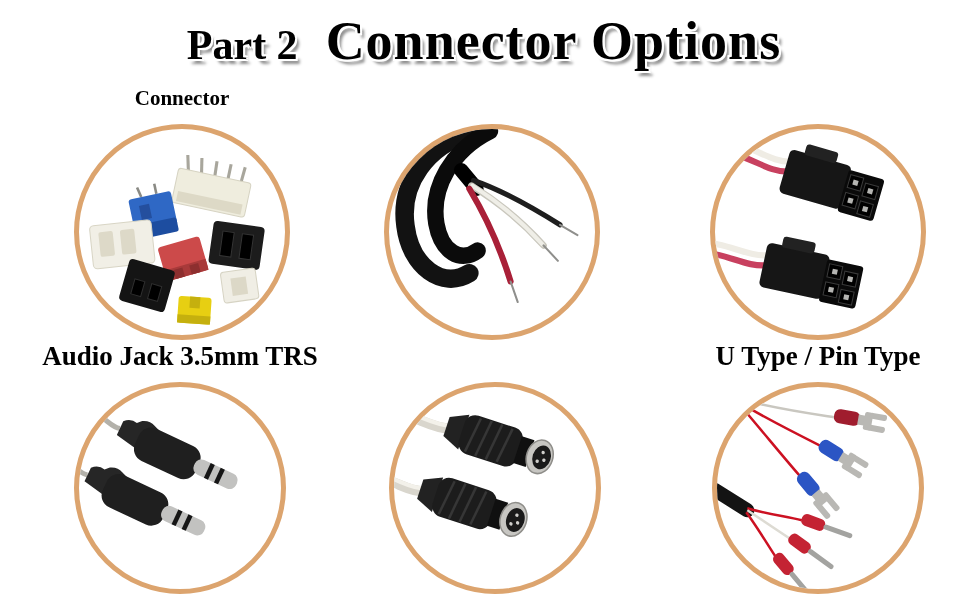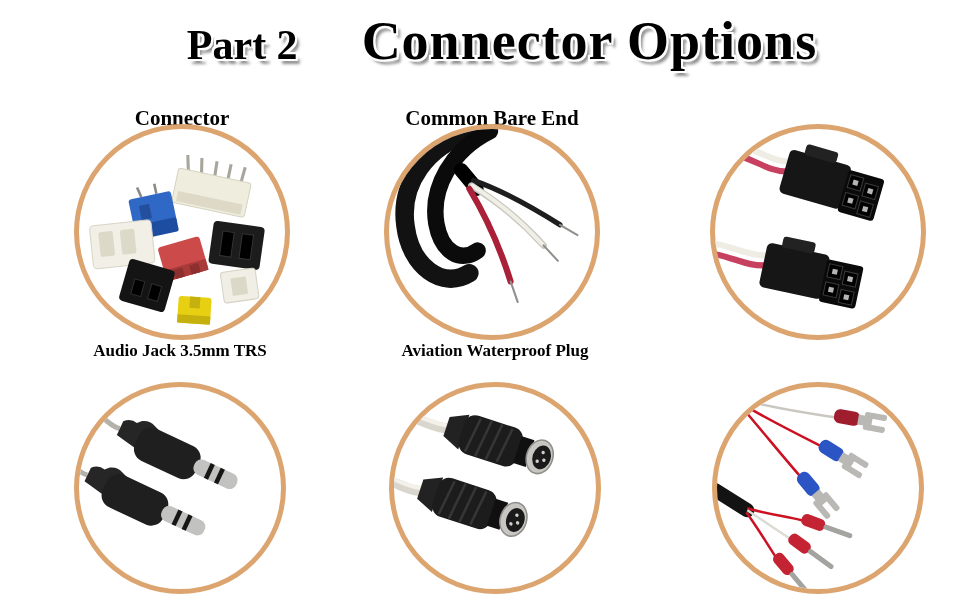--- a/index.html
+++ b/index.html
@@ -22,35 +22,34 @@
     position:absolute;top:10px;left:0;width:100%;
     text-align:center;white-space:nowrap;
     font-weight:bold;
   }
   .title span{
     display:inline-block;
     text-shadow:
       -2px -2px 0 #fff, 2px -2px 0 #fff, -2px 2px 0 #fff, 2px 2px 0 #fff,
       0 -2px 0 #fff, 0 2px 0 #fff, -2px 0 0 #fff, 2px 0 0 #fff,
       4px 5px 3px #909090;
-    margin-left: 36px;
   }
   .title-part{font-size:42px;margin-right:28px;}
   .title-main{font-size:54px;letter-spacing:1px;}
   
   .cell{position:absolute;}
   .cell h2{
     position:absolute;top:0;left:50%;
     transform:translateX(-50%);
     white-space:nowrap;
     font-weight:bold;
     text-align:center;
   }
-  .row1 h2{font-size:21px;margin-top:20px;}
-  .row2 h2{font-size:17px;}
+  .row1 h2{font-size:21px;}
+  .row2 h2{font-size:27px;}
   .circle{
     position:absolute;left:0;
     border:5px solid var(--ring);
     border-radius:50%;
     background:#fff;
     overflow:hidden;
   }
   .row1 .circle{top:38px;width:216px;height:216px;}
   .row2 .circle{top:41px;width:212px;height:212px;}
   .circle svg{width:100%;height:100%;display:block;}
@@ -129,21 +128,20 @@
         <g transform="translate(112,176) rotate(4)">
           <rect x="-16" y="-13" width="32" height="26" rx="3" fill="#e7cf12"></rect>
           <rect x="-16" y="5" width="32" height="8" fill="#c5b00e"></rect>
           <rect x="-5" y="-13" width="10" height="11" fill="#c5b00e"></rect>
         </g>
       </svg>
     </div>
   </section>
 
   <section class="cell row1 c2">
-    <h2>Common Bare End</h2>
     <div class="circle">
       <svg viewBox="0 0 200 200">
         <g fill="none" stroke-linecap="round">
           <path d="M78,4 C38,16 10,52 16,94 C21,134 52,156 78,140" stroke="#121212" stroke-width="18"></path>
           <path d="M98,2 C62,20 40,56 46,92 C51,120 70,130 86,118" stroke="#0b0b0b" stroke-width="16"></path>
           <path d="M70,40 L85,58" stroke="#000" stroke-width="14"></path>
         </g>
         <g fill="none" stroke-linecap="round">
 
           <path d="M82,50 C112,60 142,78 166,93" stroke="#1e1e1e" stroke-width="5"></path>
@@ -227,21 +225,20 @@
           <rect x="20" y="-16" width="66" height="35" rx="13" fill="#1f1f1f"></rect>
           <rect x="82" y="-8" width="46" height="16" rx="7" fill="#c2c2c0"></rect>
           <rect x="96" y="-8" width="4.5" height="16" fill="#161616"></rect>
           <rect x="107" y="-8" width="4.5" height="16" fill="#161616"></rect>
         </g>
       </svg>
     </div>
   </section>
 
   <section class="cell row2 c5">
-    <h2>Aviation Waterproof Plug</h2>
     <div class="circle">
       <svg viewBox="0 0 200 200">
 
         <g transform="translate(58,40) rotate(18)">
           <path d="M-60,6 C-44,-2 -22,8 -2,2" stroke="#d9d6cd" stroke-width="10" fill="none"></path>
           <path d="M-60,3 C-44,-5 -22,5 -2,-1" stroke="#f3f1ea" stroke-width="4" fill="none"></path>
           <path d="M-6,-9 l18,-8 l0,36 l-18,-8 z" fill="#222"></path>
           <rect x="10" y="-19" width="60" height="40" rx="11" fill="#1c1c1c"></rect>
           <g stroke="#363636" stroke-width="2.5">
             <line x1="24" y1="-17" x2="19" y2="19"></line>
@@ -273,20 +270,21 @@
           <ellipse cx="93" cy="1" rx="9" ry="12" fill="#1a1a1a"></ellipse>
           <circle cx="93" cy="-4" r="1.7" fill="#cfcecb"></circle>
           <circle cx="96" cy="3" r="1.7" fill="#cfcecb"></circle>
           <circle cx="90" cy="6" r="1.7" fill="#cfcecb"></circle>
         </g>
       </svg>
     </div>
   </section>
 
   <section class="cell row2 c6">
+    <h2>U Type / Pin Type</h2>
     <div class="circle">
       <svg viewBox="0 0 200 200">
 
         <g>
           <path d="M30,14 C62,22 90,26 116,30" stroke="#c9c7c0" stroke-width="2.5" fill="none"></path>
           <path d="M30,20 C58,36 82,48 102,58" stroke="#cc1122" stroke-width="2.5" fill="none"></path>
           <path d="M28,24 C50,50 68,72 82,88" stroke="#cc1122" stroke-width="2.5" fill="none"></path>
 
           <g transform="translate(116,28) rotate(10)">
             <rect x="0" y="-7" width="26" height="14" rx="6" fill="#a01d2e"></rect>

